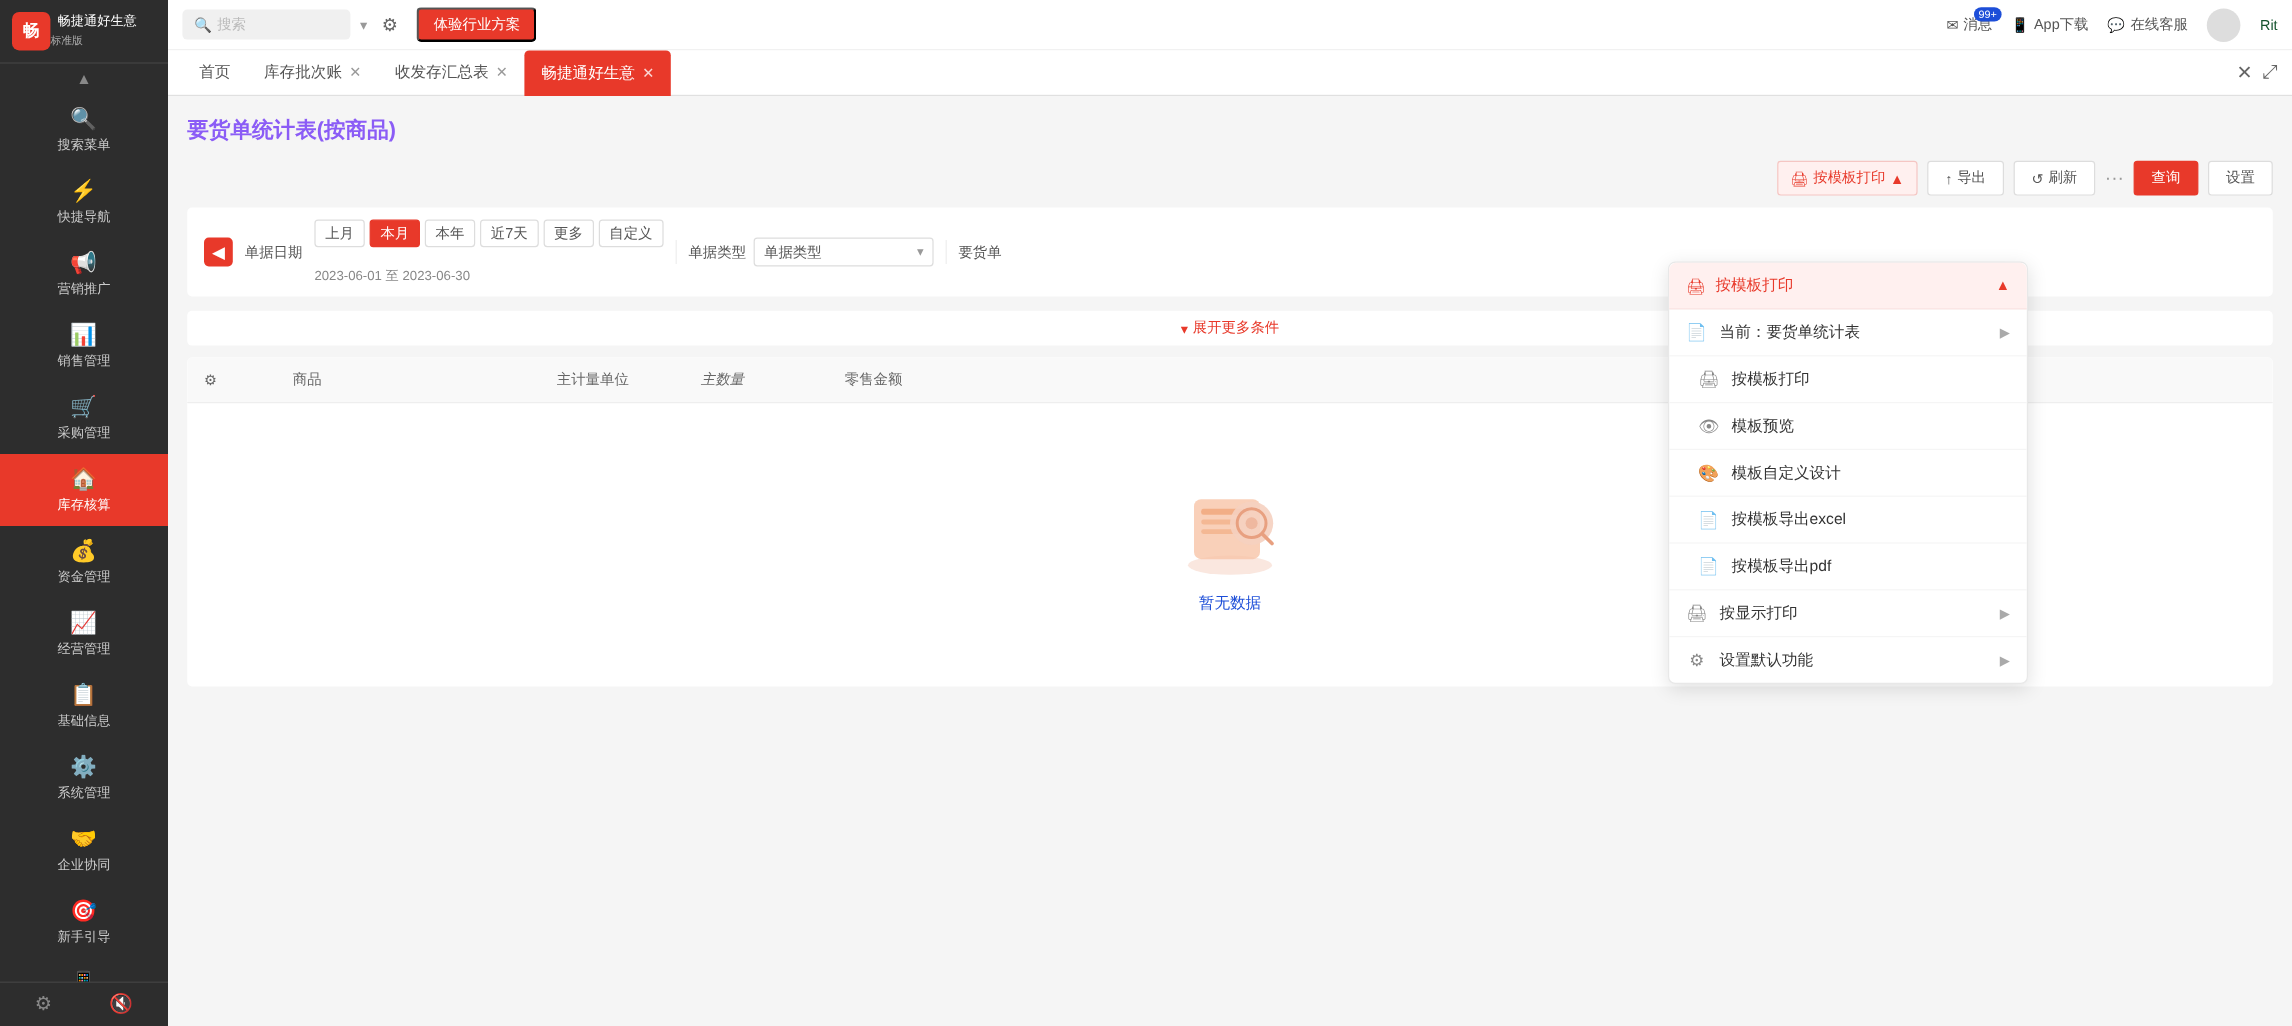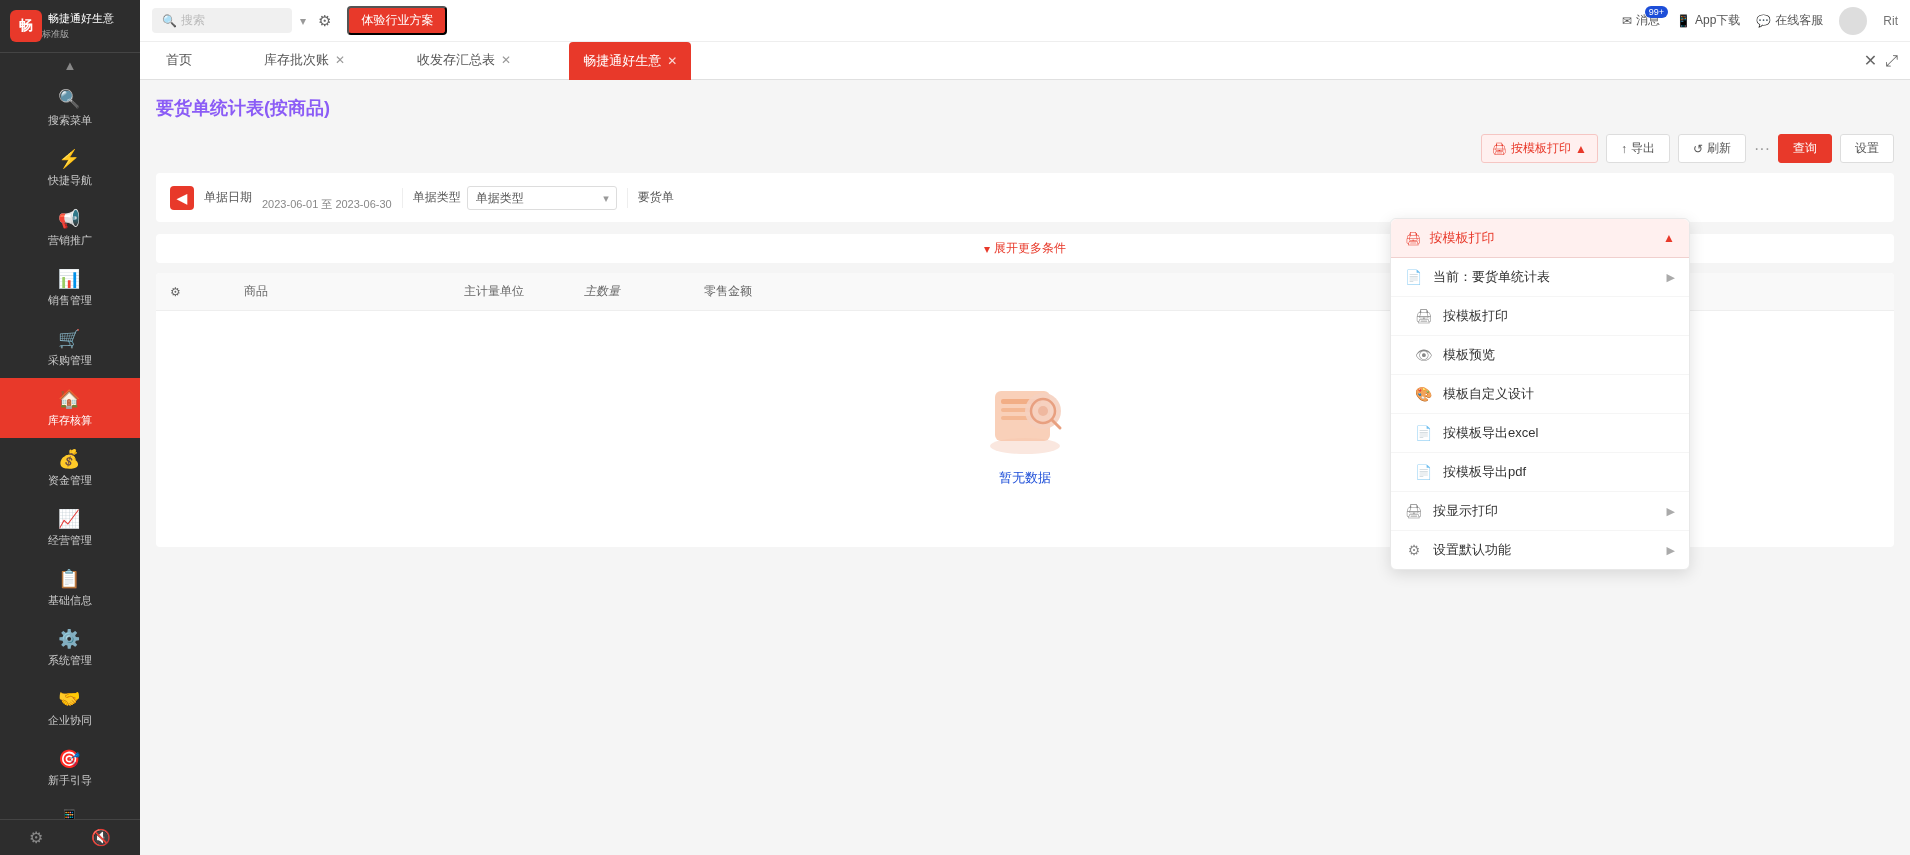--- a/index.html
+++ b/index.html
@@ -28,24 +28,24 @@
     .topbar-search { background: #f0f0f0; border-radius: 4px; padding: 4px 10px; width: 140px; font-size: 12px; color: #999; display: flex; align-items: center; gap: 4px; }
     .topbar-chevron { color: #999; font-size: 12px; cursor: pointer; }
     .topbar-gear { color: #666; font-size: 15px; cursor: pointer; margin-left: 4px; }
     .topbar-trial { background: #e8392a; color: white; border-radius: 4px; padding: 4px 12px; font-size: 12px; cursor: pointer; margin-left: 8px; }
     .topbar-right { margin-left: auto; display: flex; align-items: center; gap: 16px; }
     .topbar-msg { display: flex; align-items: center; gap: 4px; color: #555; font-size: 12px; cursor: pointer; position: relative; }
     .badge { background: #1d4ed8; color: white; border-radius: 10px; font-size: 9px; padding: 1px 4px; position: absolute; top: -6px; right: -8px; }
     .topbar-app { display: flex; align-items: center; gap: 4px; color: #555; font-size: 12px; cursor: pointer; }
     .topbar-service { display: flex; align-items: center; gap: 4px; color: #555; font-size: 12px; cursor: pointer; }
     .topbar-avatar { width: 28px; height: 28px; background: #ddd; border-radius: 50%; cursor: pointer; }
-    .topbar-username { color: #737373; font-size: 12px; cursor: pointer; }
-
-    
-    .tabs-bar { background: #fff; display: flex; align-items: center; padding: 0 12px; border-bottom: 1px solid #e0e0e0; height: 38px; gap: 44px; }
+    .topbar-username { color: #14532d; font-size: 12px; cursor: pointer; }
+
+    
+    .tabs-bar { background: #fff; display: flex; align-items: center; padding: 0 12px; border-bottom: 1px solid #e0e0e0; height: 38px; }
     .tab { display: flex; align-items: center; padding: 0 14px; height: 38px; font-size: 13px; color: #555; cursor: pointer; border-bottom: 2px solid transparent; gap: 6px; }
     .tab.home { font-weight: 500; }
     .tab-close { font-size: 12px; color: #999; cursor: pointer; }
     .tab-active-bg { background: #e8392a; color: white !important; border-radius: 4px 4px 0 0; padding: 0 14px; height: 38px; display: flex; align-items: center; gap: 6px; font-size: 13px; cursor: pointer; }
     .tab-active-bg .tab-close { color: rgba(255,255,255,0.8); }
     .tabs-right { margin-left: auto; display: flex; align-items: center; gap: 8px; }
     .tabs-right-btn { color: #666; font-size: 16px; cursor: pointer; }
 
     
     .page-content { flex: 1; overflow: auto; padding: 16px; position: relative; }
@@ -253,20 +253,28 @@
         <button class="action-btn">
           <span>设置</span>
         </button>
       </div>
     </div>
 
     <div class="filter-bar">
       <div class="filter-collapse-btn">◀</div>
       <span class="filter-label">单据日期</span>
       <div style="display:flex; flex-direction:column; gap:2px;">
+        <div class="date-btns">
+          <button class="date-btn">上月</button>
+          <button class="date-btn active">本月</button>
+          <button class="date-btn">本年</button>
+          <button class="date-btn">近7天</button>
+          <button class="date-btn">更多</button>
+          <button class="date-btn">自定义</button>
+        </div>
         <div class="date-range">2023-06-01 至 2023-06-30</div>
       </div>
       <div class="filter-divider"></div>
       <div class="filter-type">
         <span class="filter-label">单据类型</span>
         <div class="select-wrapper">
           <select class="filter-select">
             <option>单据类型</option>
           </select>
         </div>

